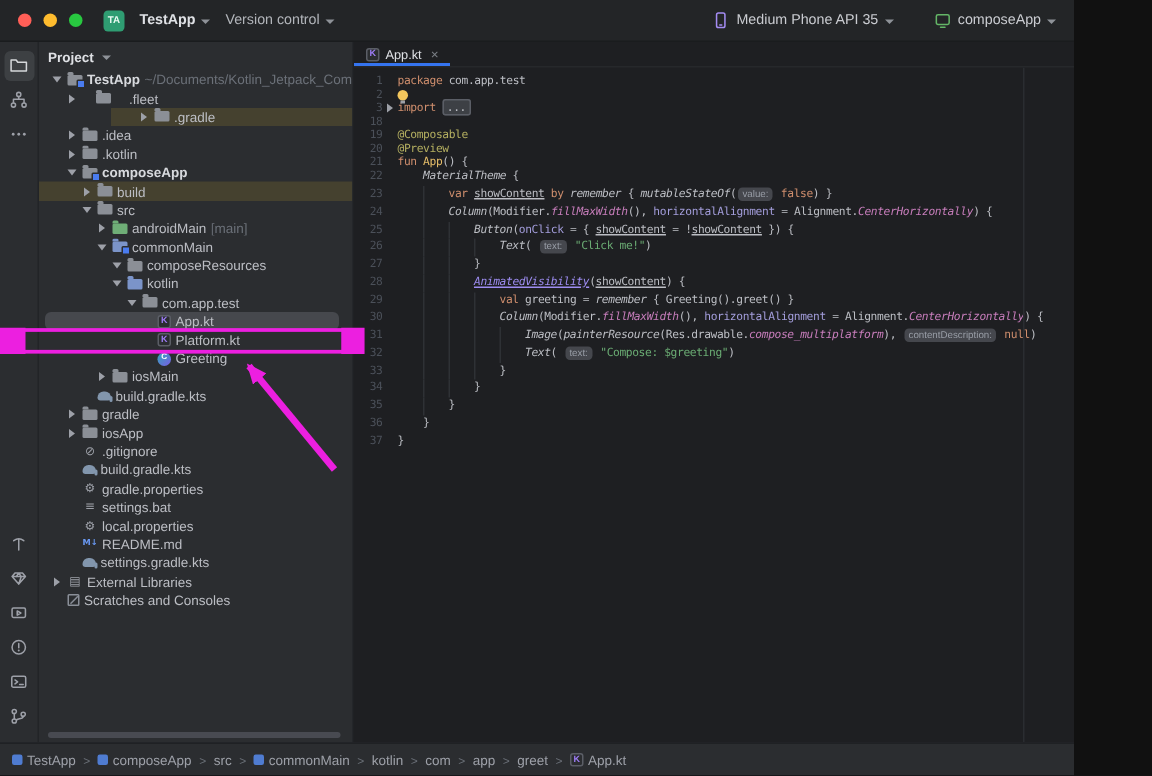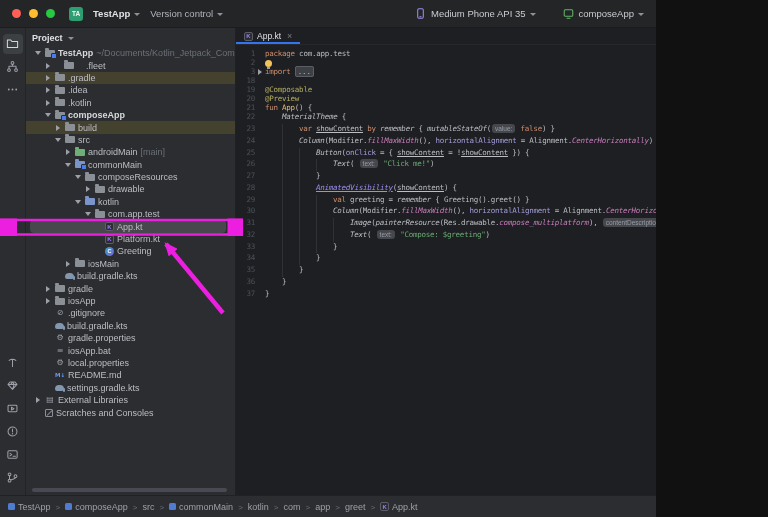--- a/index.html
+++ b/index.html
@@ -1,17 +1,17 @@
 <!DOCTYPE html>
 <html><head>
 <meta charset="utf-8">
 <style>
   *{box-sizing:border-box;margin:0;padding:0}
   html,body{background:#111;}
-  .app{position:relative;width:656px;height:517px;overflow:hidden;background:#1e1f22;
+  .app{position:relative;width:716px;height:517px;overflow:hidden;background:#1e1f22;
        font-family:"Liberation Sans",sans-serif;color:#bcbec4;-webkit-font-smoothing:antialiased}
 
   
   .titlebar{position:absolute;top:0;left:0;right:0;height:28px;background:#232527;
             border-bottom:1px solid #1a1c1e;display:flex;align-items:center;padding-left:12px}
   .lights{display:flex;gap:8px;align-items:center}
   .light{width:9px;height:9px;border-radius:50%}
   .l-close{background:#ff5f57}.l-min{background:#febc2e}.l-max{background:#28c840}
   .appbadge{width:14px;height:14px;border-radius:3px;background:#2f9d72;color:#eafaf2;
             font:bold 6.5px/14px "Liberation Sans",sans-serif;text-align:center;margin-left:14px;flex:none}
@@ -260,21 +260,21 @@
             <span class="tw o"></span>
             <span class="fic fi-folder badge" style="--fc: #8b8f96;"></span>
             <span class="tlabel b">TestApp</span>
             <span class="tsuffix">~/Documents/Kotlin_Jetpack_Compose_Projec</span>
           </div>
           <div class="trow" style="padding-left: 18px; gap: 12px;">
             <span class="tw c"></span>
             <span class="fic fi-folder" style="--fc: #8b8f96;"></span>
             <span class="tlabel">.fleet</span>
           </div>
-          <div class="trow ex" style="padding-left: 18px;">
+          <div class="trow ex" style="padding-left: 18px; margin-left: 48px;">
             <span class="tw c"></span>
             <span class="fic fi-folder" style="--fc: #8b8f96;"></span>
             <span class="tlabel">.gradle</span>
           </div>
           <div class="trow" style="padding-left: 18px;">
             <span class="tw c"></span>
             <span class="fic fi-folder" style="--fc: #8b8f96;"></span>
             <span class="tlabel">.idea</span>
           </div>
           <div class="trow" style="padding-left: 18px;">
@@ -306,25 +306,20 @@
           <div class="trow" style="padding-left: 38px;">
             <span class="tw o"></span>
             <span class="fic fi-folder badge" style="--fc: #7b94c9;"></span>
             <span class="tlabel">commonMain</span>
           </div>
           <div class="trow" style="padding-left: 48px;">
             <span class="tw o"></span>
             <span class="fic fi-folder" style="--fc: #8b8f96;"></span>
             <span class="tlabel">composeResources</span>
           </div>
-          <div class="trow" style="padding-left: 58px;">
-            <span class="tw c"></span>
-            <span class="fic fi-folder" style="--fc: #8b8f96;"></span>
-            <span class="tlabel">drawable</span>
-          </div>
           <div class="trow" style="padding-left: 48px;">
             <span class="tw o"></span>
             <span class="fic fi-folder" style="--fc: #7b94c9;"></span>
             <span class="tlabel">kotlin</span>
           </div>
           <div class="trow" style="padding-left: 58px;">
             <span class="tw o"></span>
             <span class="fic fi-folder" style="--fc: #8b8f96;"></span>
             <span class="tlabel">com.app.test</span>
           </div>
@@ -374,21 +369,21 @@
             <span class="tlabel">build.gradle.kts</span>
           </div>
           <div class="trow" style="padding-left: 18px;">
             <span class="tw n"></span>
             <span class="fic fi-glyph g-gear"></span>
             <span class="tlabel">gradle.properties</span>
           </div>
           <div class="trow" style="padding-left: 18px;">
             <span class="tw n"></span>
             <span class="fic fi-glyph g-lines"></span>
-            <span class="tlabel">iosApp.bat</span>
+            <span class="tlabel">settings.bat</span>
           </div>
           <div class="trow" style="padding-left: 18px;">
             <span class="tw n"></span>
             <span class="fic fi-glyph g-gear"></span>
             <span class="tlabel">local.properties</span>
           </div>
           <div class="trow" style="padding-left: 18px;">
             <span class="tw n"></span>
             <span class="fic fi-md"></span>
             <span class="tlabel">README.md</span>

